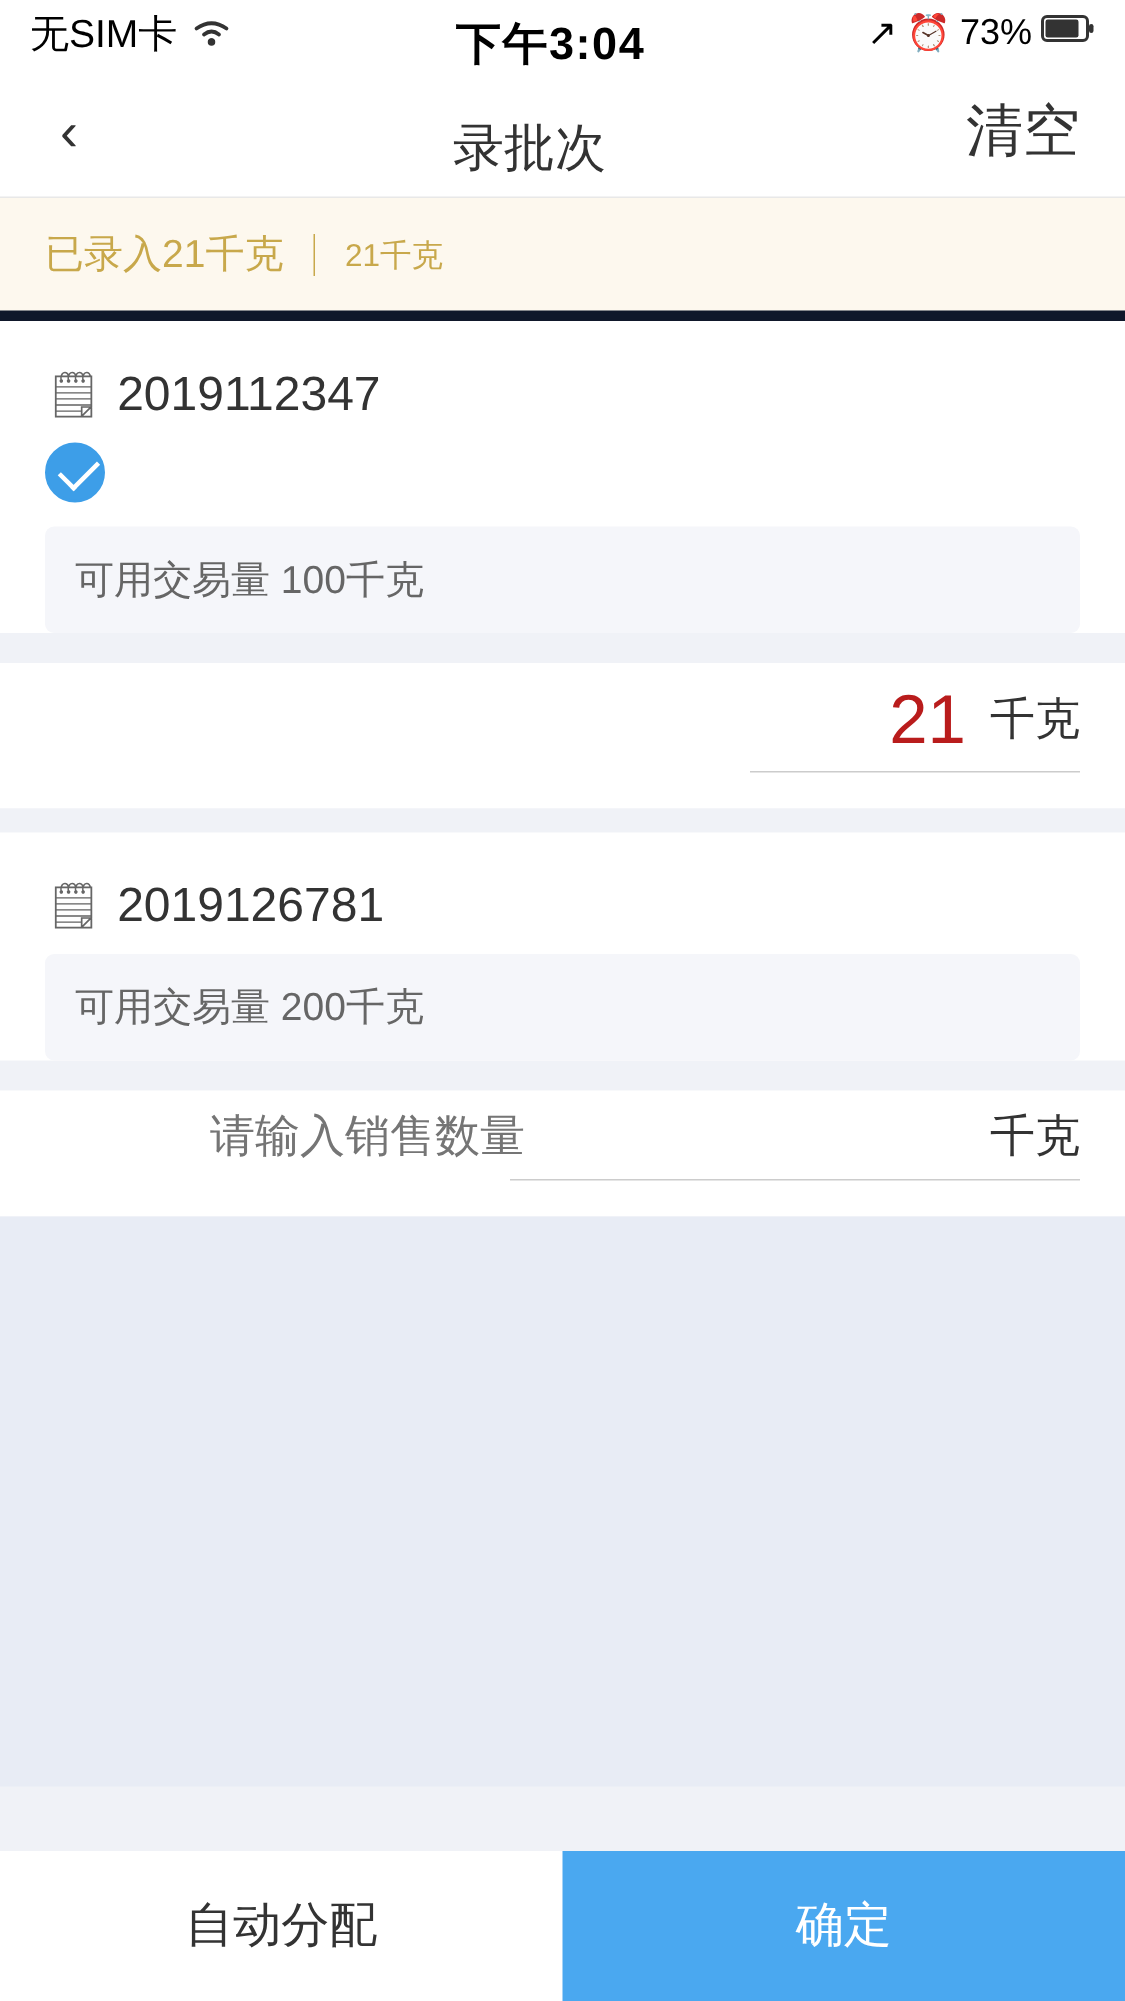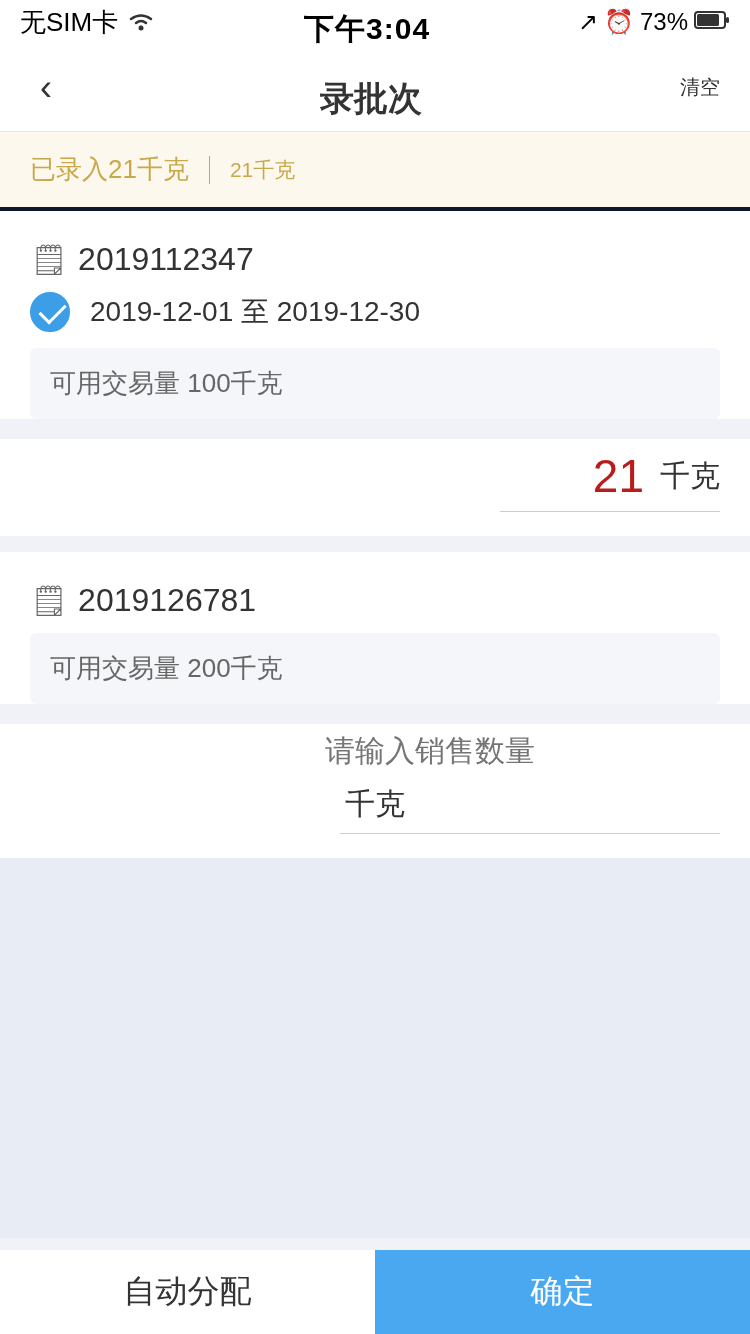--- a/index.html
+++ b/index.html
@@ -55,38 +55,38 @@
       border-bottom: 1px solid #e8e8e8;
     }
     .nav-back {
       font-size: 36px;
       color: #333;
       cursor: pointer;
       padding: 10px;
     }
     .nav-title {
       font-size: 34px;
-      font-weight: 700;
+      font-weight: 400;
       color: #333;
       margin-top: 23px;
     }
     .nav-clear {
-      font-size: 20px;
+      font-size: 38px;
       color: #333;
       cursor: pointer;
     }
 
     
     .info-banner {
       background: #fdf8ee;
       padding: 20px 30px;
       display: flex;
       align-items: center;
       gap: 20px;
-      border-bottom: 4px solid #0f172a;
+      border-bottom: 7px solid #0f172a;
     }
     .info-label {
       font-size: 26px;
       color: #c8a84b;
     }
     .info-divider {
       width: 1px;
       height: 28px;
       background: #c8a84b;
     }
@@ -202,21 +202,21 @@
       flex: 1;
       min-height: 380px;
     }
 
     
     .bottom-bar {
       position: fixed;
       bottom: 0;
       left: 0;
       width: 750px;
-      height: 84px;
+      height: 100px;
       display: flex;
       background: #fff;
     }
     .btn-auto {
       flex: 1;
       background: #fff;
       border: none;
       font-size: 32px;
       color: #333;
       cursor: pointer;
@@ -284,21 +284,20 @@
     <span class="info-value">21千克</span>
   </div>
 
   <div class="batch-item">
     <div class="batch-header">
       <span class="batch-icon">🗒</span>
       <span class="batch-id">2019112347</span>
     </div>
     <div class="batch-date-row">
       <div class="radio-circle checked"></div>
-      <span class="batch-date">2019-12-01 至 2019-12-30</span>
     </div>
     <div class="availability-box">可用交易量 100千克</div>
   </div>
 
   <div class="amount-container">
     <div style="display:flex; justify-content:flex-end; align-items:center; gap:16px; padding-bottom:8px;">
       <span class="amount-value">21</span>
       <span class="amount-unit">千克</span>
     </div>
     <div style="display:flex; justify-content:flex-end;">
@@ -310,21 +309,21 @@
 
   <div class="batch-item">
     <div class="batch-header">
       <span class="batch-icon">🗒</span>
       <span class="batch-id">2019126781</span>
     </div>
     <div class="availability-box">可用交易量 200千克</div>
   </div>
 
   <div class="input-container">
-    <div style="display:flex; justify-content:space-between; align-items:center; gap:16px; padding-bottom:8px;flex-direction:column;">
+    <div style="display:flex; justify-content:space-between; align-items:center; gap:16px; padding-bottom:8px;">
       <input class="qty-input" type="text" style="font-size: 30px; color: rgb(204, 204, 204); text-align: right; border: none; outline: none; background: transparent; width: 320px;" placeholder="请输入销售数量">
       <span class="qty-unit">千克</span>
     </div>
     <div style="display:flex; justify-content:flex-end;">
       <div style="width:380px; height:1px; background:#ccc;"></div>
     </div>
   </div>
 
   <div class="empty-area"></div>
 

